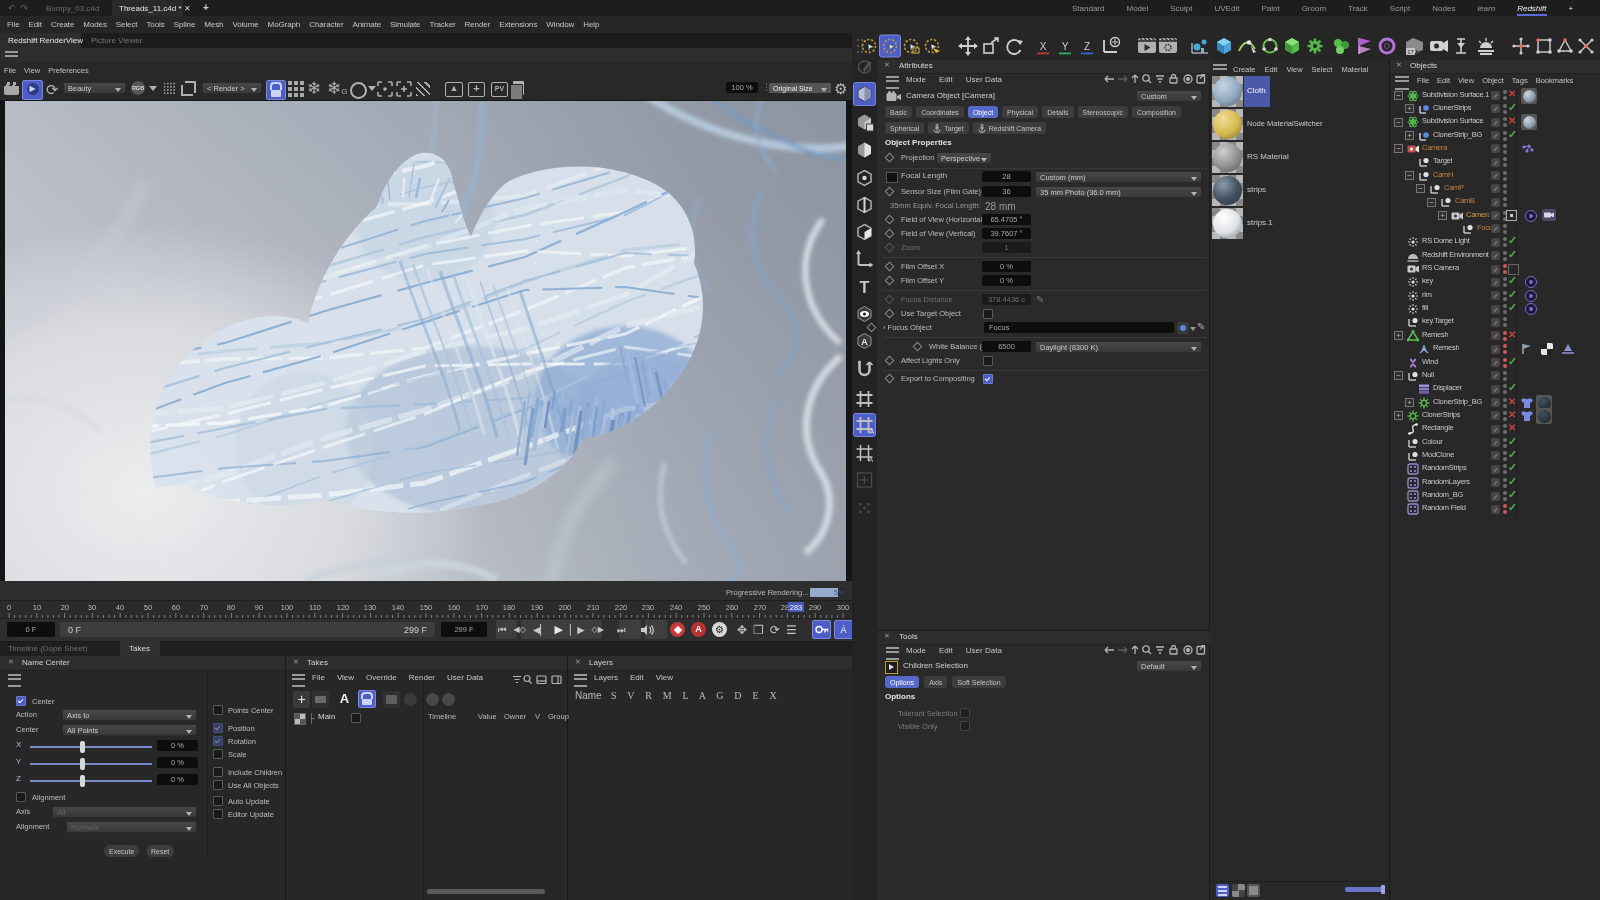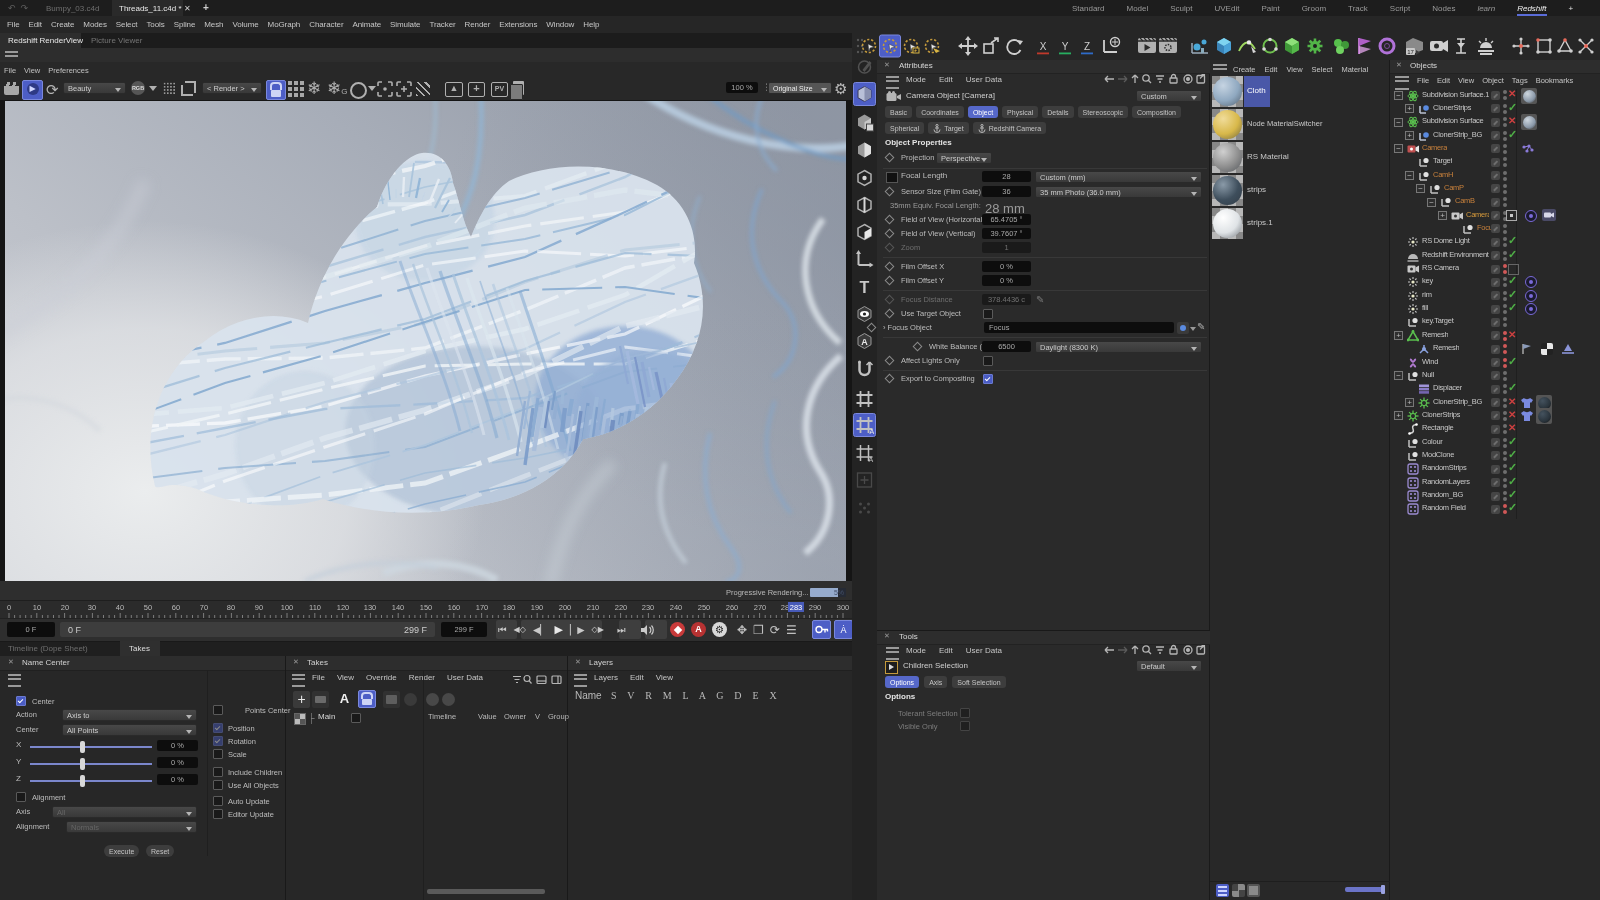--- a/index.html
+++ b/index.html
@@ -466,21 +466,21 @@
     </div>
 <div class="abs row" style="left:16px;top:807px;">
       <span class="lbl dim" style="width:30px;">Axis</span>
     </div>
 <div class="drop abs dim" style="left:52px;top:806px;width:145px;color:#666;">All</div>
 <div class="abs row" style="left:16px;top:822px;">
       <span class="lbl dim">Alignment</span>
     </div>
 <div class="drop abs dim" style="left:66px;top:821px;width:131px;color:#666;">Normals</div>
 <div class="abs" style="left:207px;top:670px;width:1px;height:186px;background:#1f1f1f;"></div>
-<div class="abs row" style="left:213px;top:705px;gap:22px;">
+<div class="abs row" style="left:213px;top:705px;gap:5px;">
       <div class="chk"></div>
       <span class="lbl">Points Center</span>
     </div>
 <div class="abs row" style="left:213px;top:723px;gap:5px;">
       <div class="chk on" style="opacity:0.45;"></div>
       <span class="lbl dim">Position</span>
     </div>
 <div class="abs row" style="left:213px;top:736px;gap:5px;">
       <div class="chk on" style="opacity:0.45;"></div>
       <span class="lbl dim">Rotation</span>
@@ -898,21 +898,21 @@
 <div class="abs" style="left:901px;top:171px;color:#bdbdbd;font-size:8px;">Focal Length</div>
 <div class="ibox abs" style="left:982px;top:171px;width:49px;">28</div>
 <div class="drop abs" style="left:1035px;top:171px;width:167px;">Custom (mm)</div>
 <div class="abs row" style="left:886px;top:187px;">
       <span class="diam"></span>
       <span class="lbl" style="margin-left:8px;">Sensor Size (Film Gate)</span>
     </div>
 <div class="ibox abs" style="left:982px;top:186px;width:49px;">36</div>
 <div class="drop abs" style="left:1035px;top:186px;width:167px;">35 mm Photo (36.0 mm)</div>
 <div class="abs" style="left:890px;top:201px;color:#9b9b9b;font-size:7.5px;">35mm Equiv. Focal Length:</div>
-<div class="abs" style="left:985px;top:201px;color:#9b9b9b;font-size:13px;">28 mm</div>
+<div class="abs" style="left:985px;top:201px;color:#9b9b9b;font-size:10px;">28 mm</div>
 <div class="abs row" style="left:886px;top:215px;">
       <span class="diam"></span>
       <span class="lbl" style="margin-left:8px;">Field of View (Horizontal)</span>
     </div>
 <div class="ibox abs" style="left:982px;top:214px;width:49px;">65.4705 °</div>
 <div class="abs row" style="left:886px;top:229px;">
       <span class="diam"></span>
       <span class="lbl" style="margin-left:8px;">Field of View (Vertical)</span>
     </div>
 <div class="ibox abs" style="left:982px;top:228px;width:49px;">39.7607 °</div>

